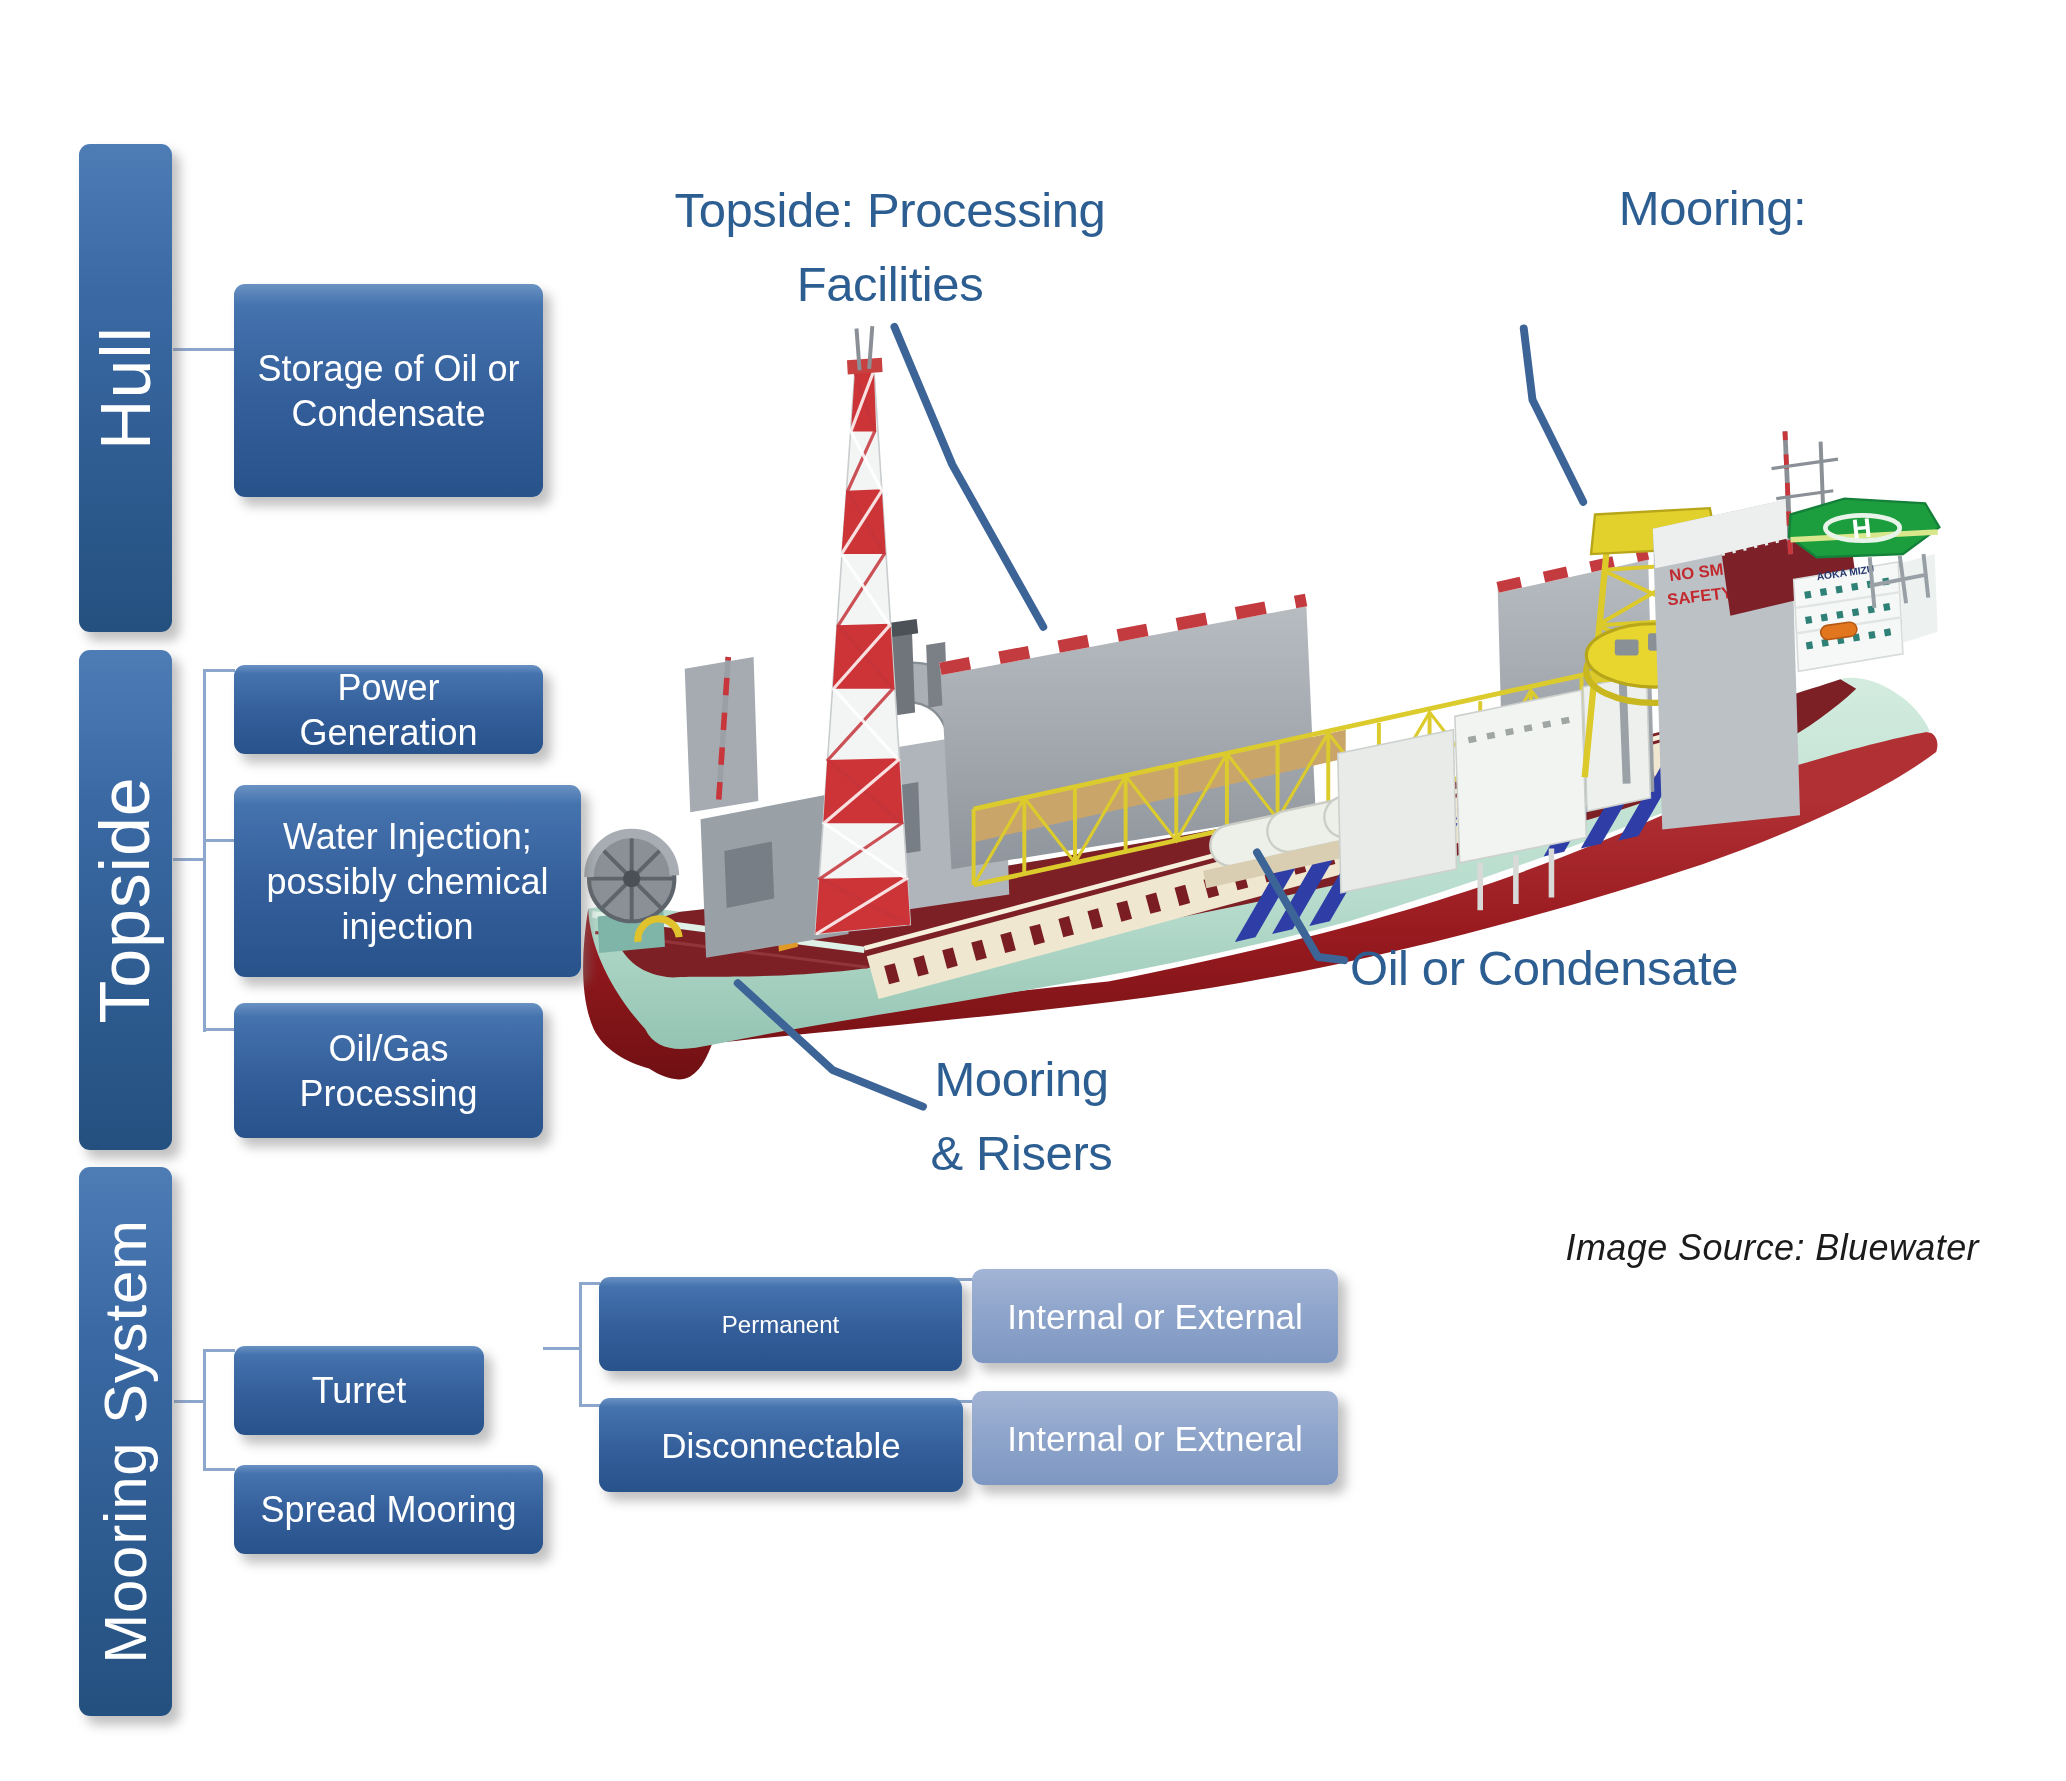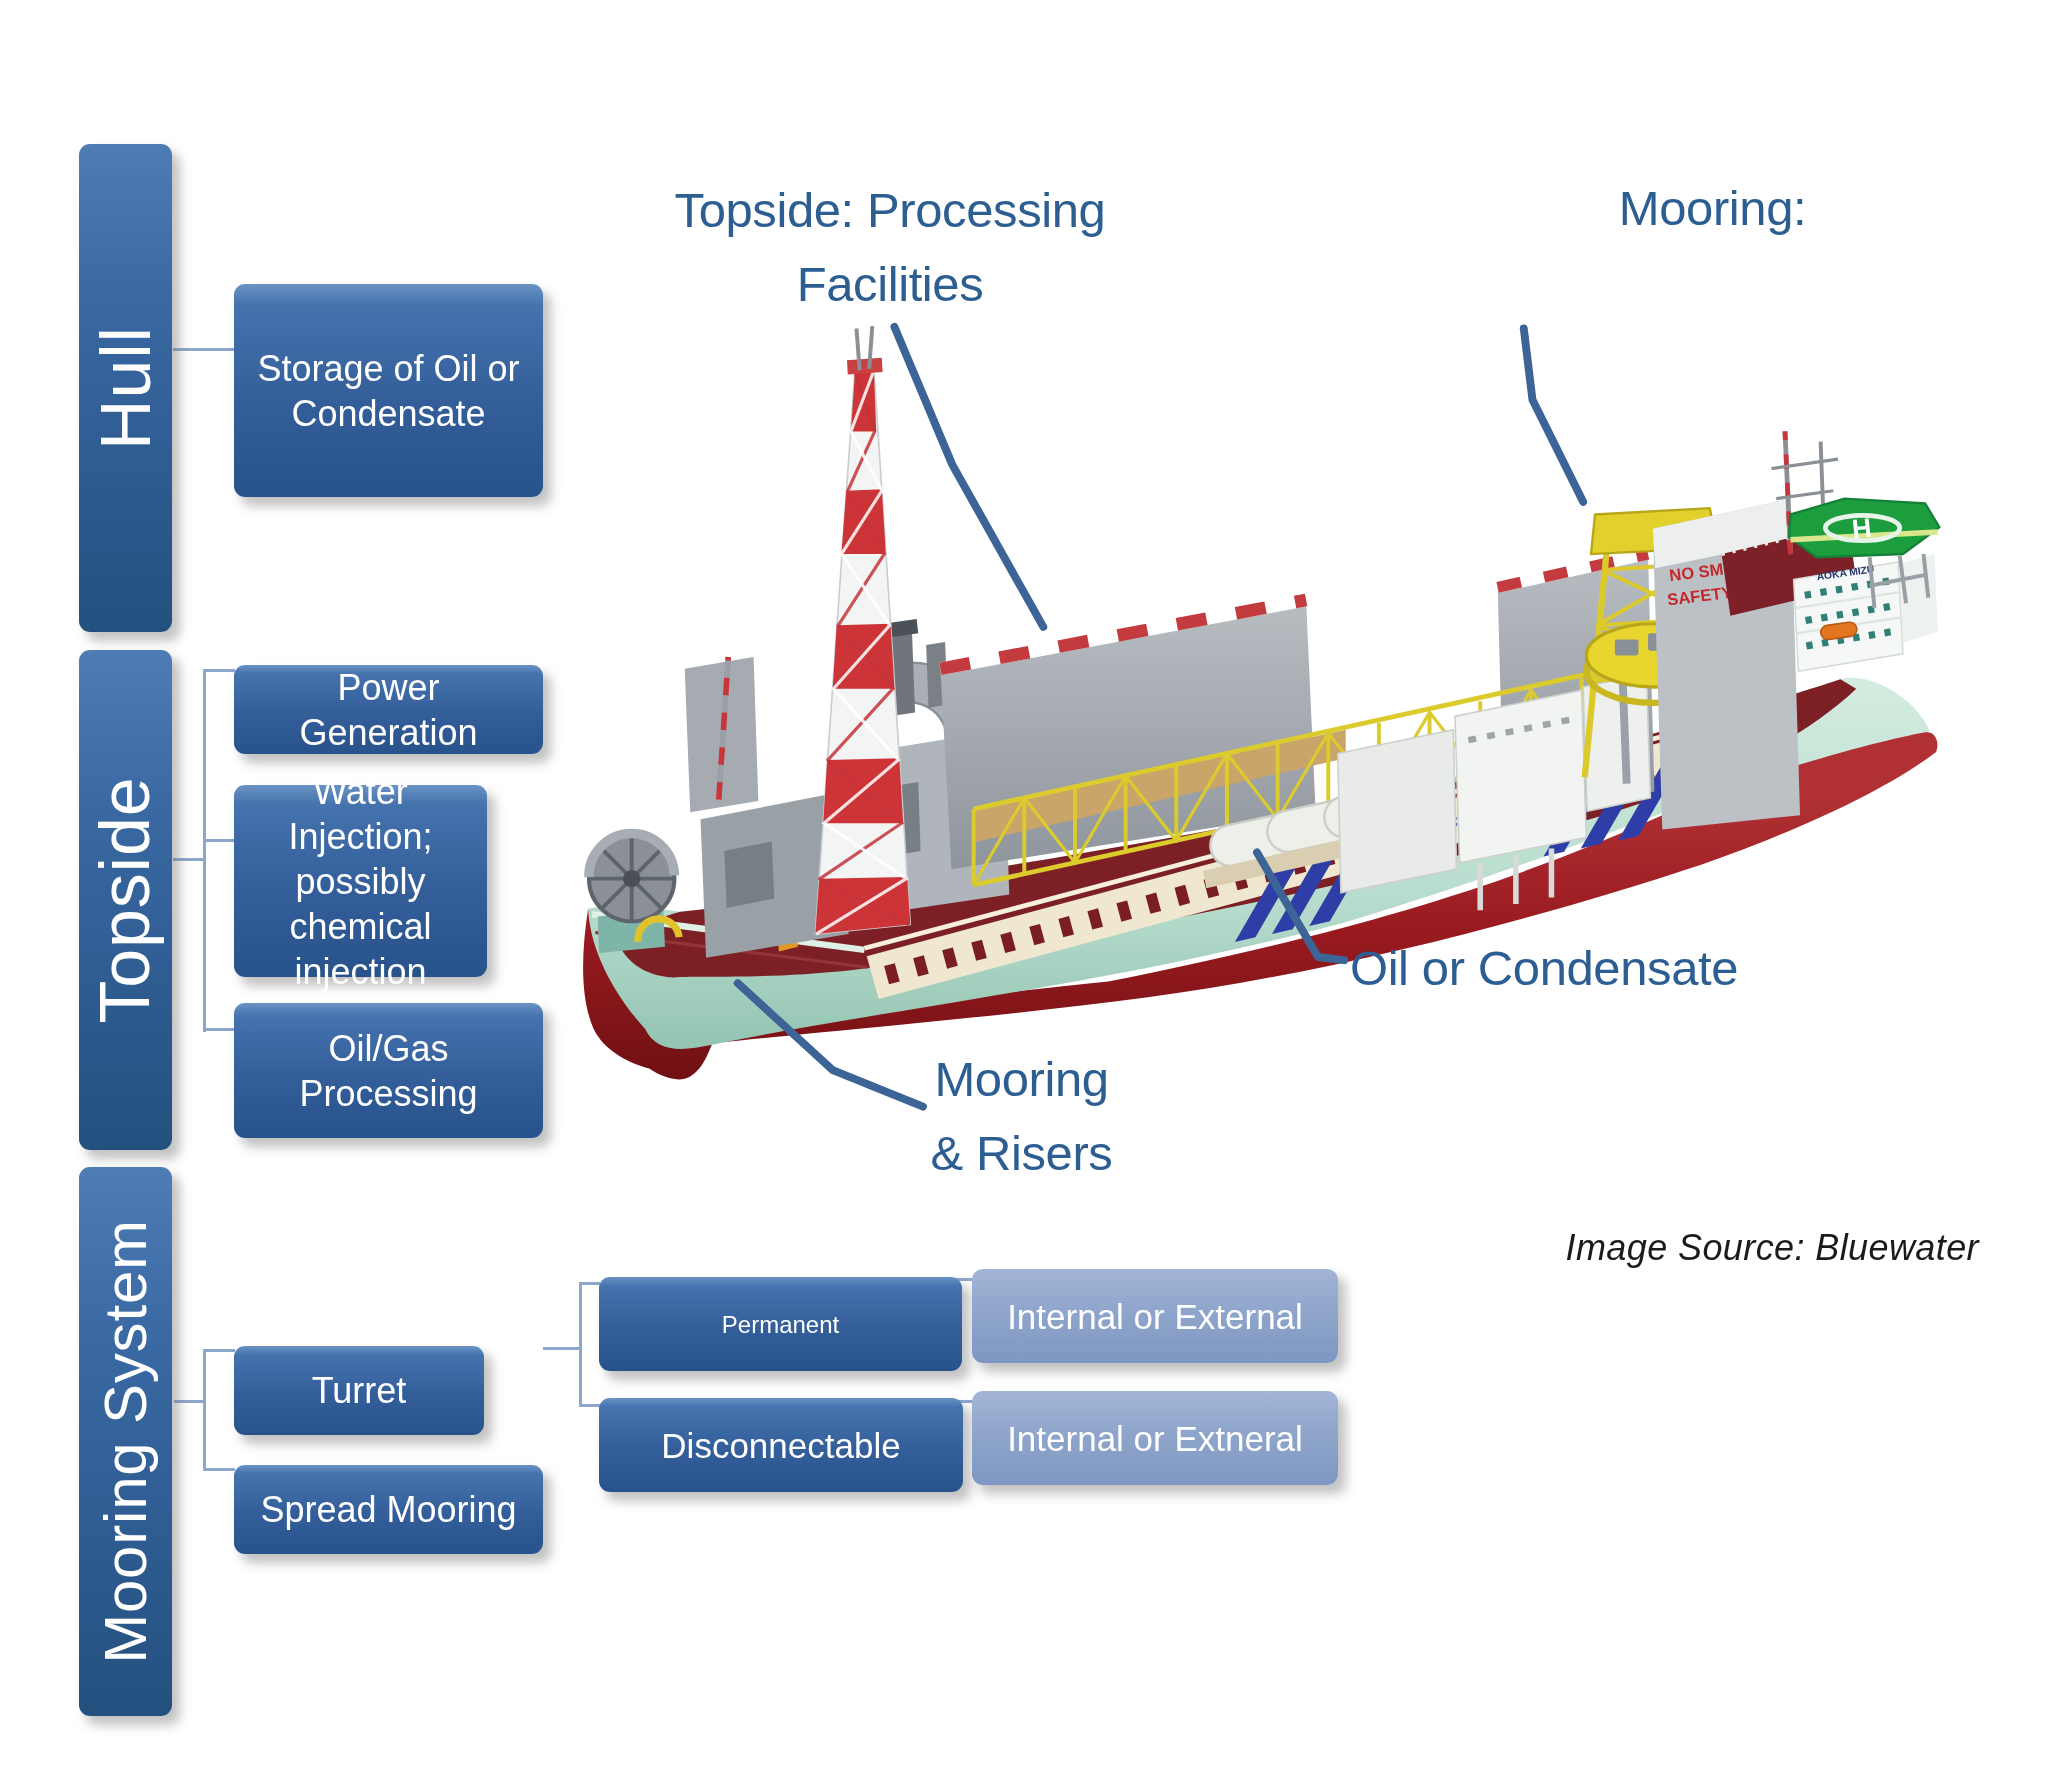--- a/index.html
+++ b/index.html
@@ -221,21 +221,21 @@
     <span style="white-space:pre-line;">Storage of Oil or
 Condensate</span>
   </div>
 
   <div class="box box--vert" style="left:79px;top:610px;width:93px;height:500px;">
     <span class="vlabel">Topside</span>
   </div>
   <div class="box box--dark" style="left:234px;top:625px;width:309px;height:89px;">
     <span>Power Generation</span>
   </div>
-  <div class="box box--dark" style="left:234px;top:745px;width:253px;height:192px;text-align:center;">
+  <div class="box box--dark" style="left:234px;top:745px;width:347px;height:192px;text-align:center;">
     <span style="white-space:pre-line;">Water Injection;
 possibly chemical
 injection</span>
   </div>
   <div class="box box--dark" style="left:234px;top:963px;width:309px;height:135px;">
     <span>Oil/Gas Processing</span>
   </div>
 
   <div class="box box--vert" style="left:79px;top:1127px;width:93px;height:549px;">
     <span class="vlabel vlabel--sm">Mooring System</span>

